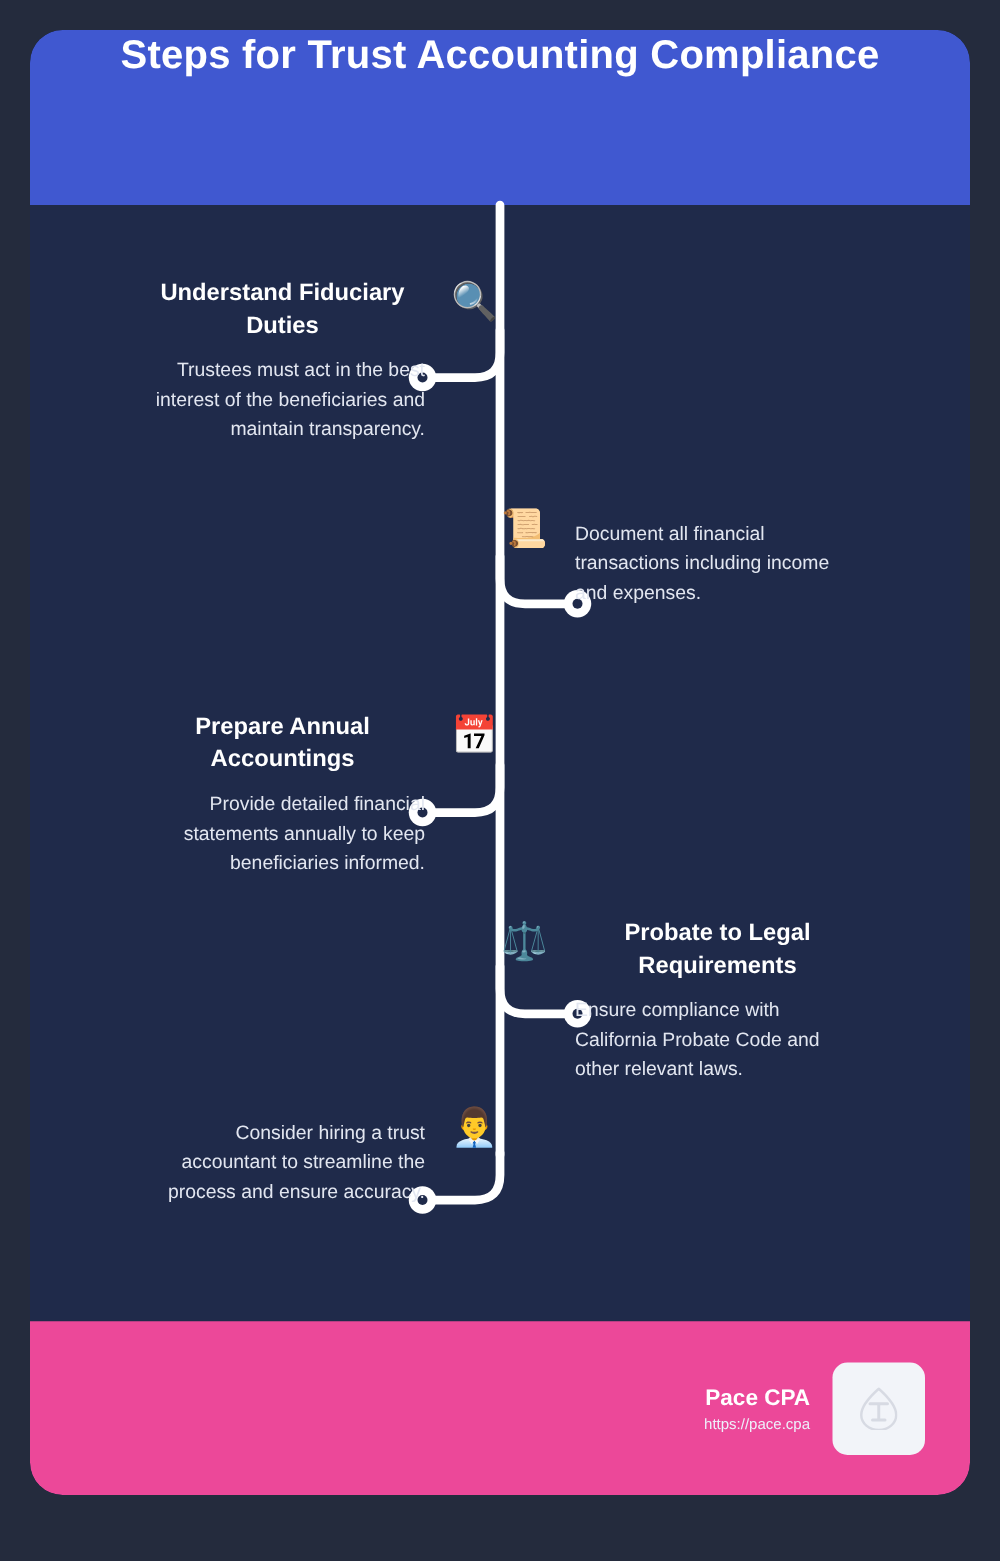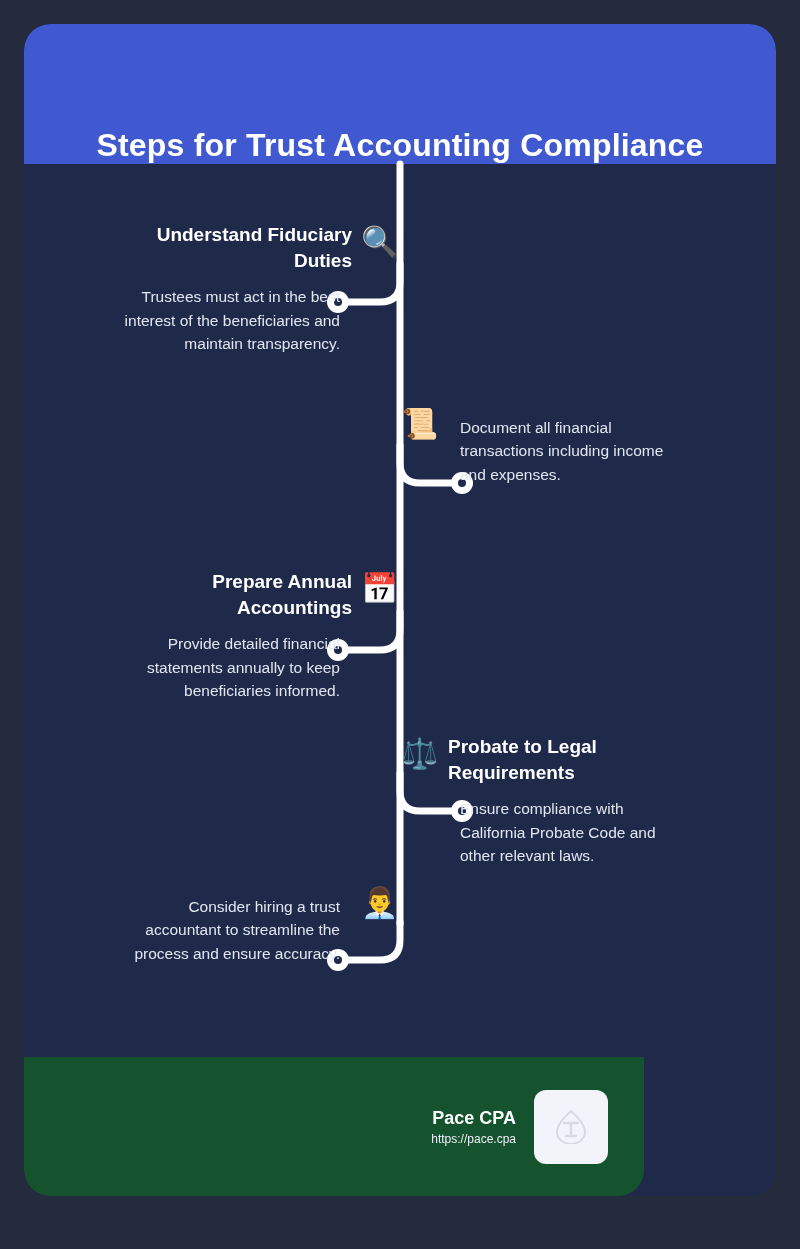--- a/index.html
+++ b/index.html
@@ -28,21 +28,21 @@
   
   .header {
     position: absolute;
     left: 0;
     top: 0;
     width: 752px;
     height: 140px;
     background: #4058d0;
     border-radius: 26px 26px 0 0;
     display: flex;
-    align-items: flex-end;
+    align-items: flex-start;
     justify-content: center;
   }
   .header-title {
     color: #ffffff;
     font-size: 32px;
     font-weight: bold;
     letter-spacing: 0.2px;
     text-align: center;
     line-height: 1.2;
   }
@@ -100,43 +100,44 @@
   .step-text { width: 252px; }
   .step.left .step-text { text-align: right; order: 1; }
   .step.right .step-text { text-align: left; order: 2; }
 
   .step-title {
     color: #ffffff;
     font-size: 19px;
     font-weight: bold;
     line-height: 1.35;
     margin: 0 0 4px 0;
+    text-align: center;
   }
   .step-desc {
     color: #e2e6f0;
     font-size: 15.5px;
     line-height: 1.5;
     margin: 12px;
   }
 
   
   .step-1 { top: 58px; }
   .step-2 { top: 240px; }
   .step-3 { top: 405px; }
   .step-4 { top: 570px; }
   .step-5 { top: 719px; }
 
   
   .footer {
     position: absolute;
     left: 0;
     bottom: 0;
-    width: 620px;
+    width: 752px;
     height: 139px;
-    background: #14532d;
+    background: #ec4899;
     border-radius: 0 0 26px 26px;
     display: flex;
     align-items: center;
     justify-content: flex-end;
     padding-right: 36px;
     box-sizing: border-box;
   }
   .brand {
     text-align: right;
     margin-right: 18px;

